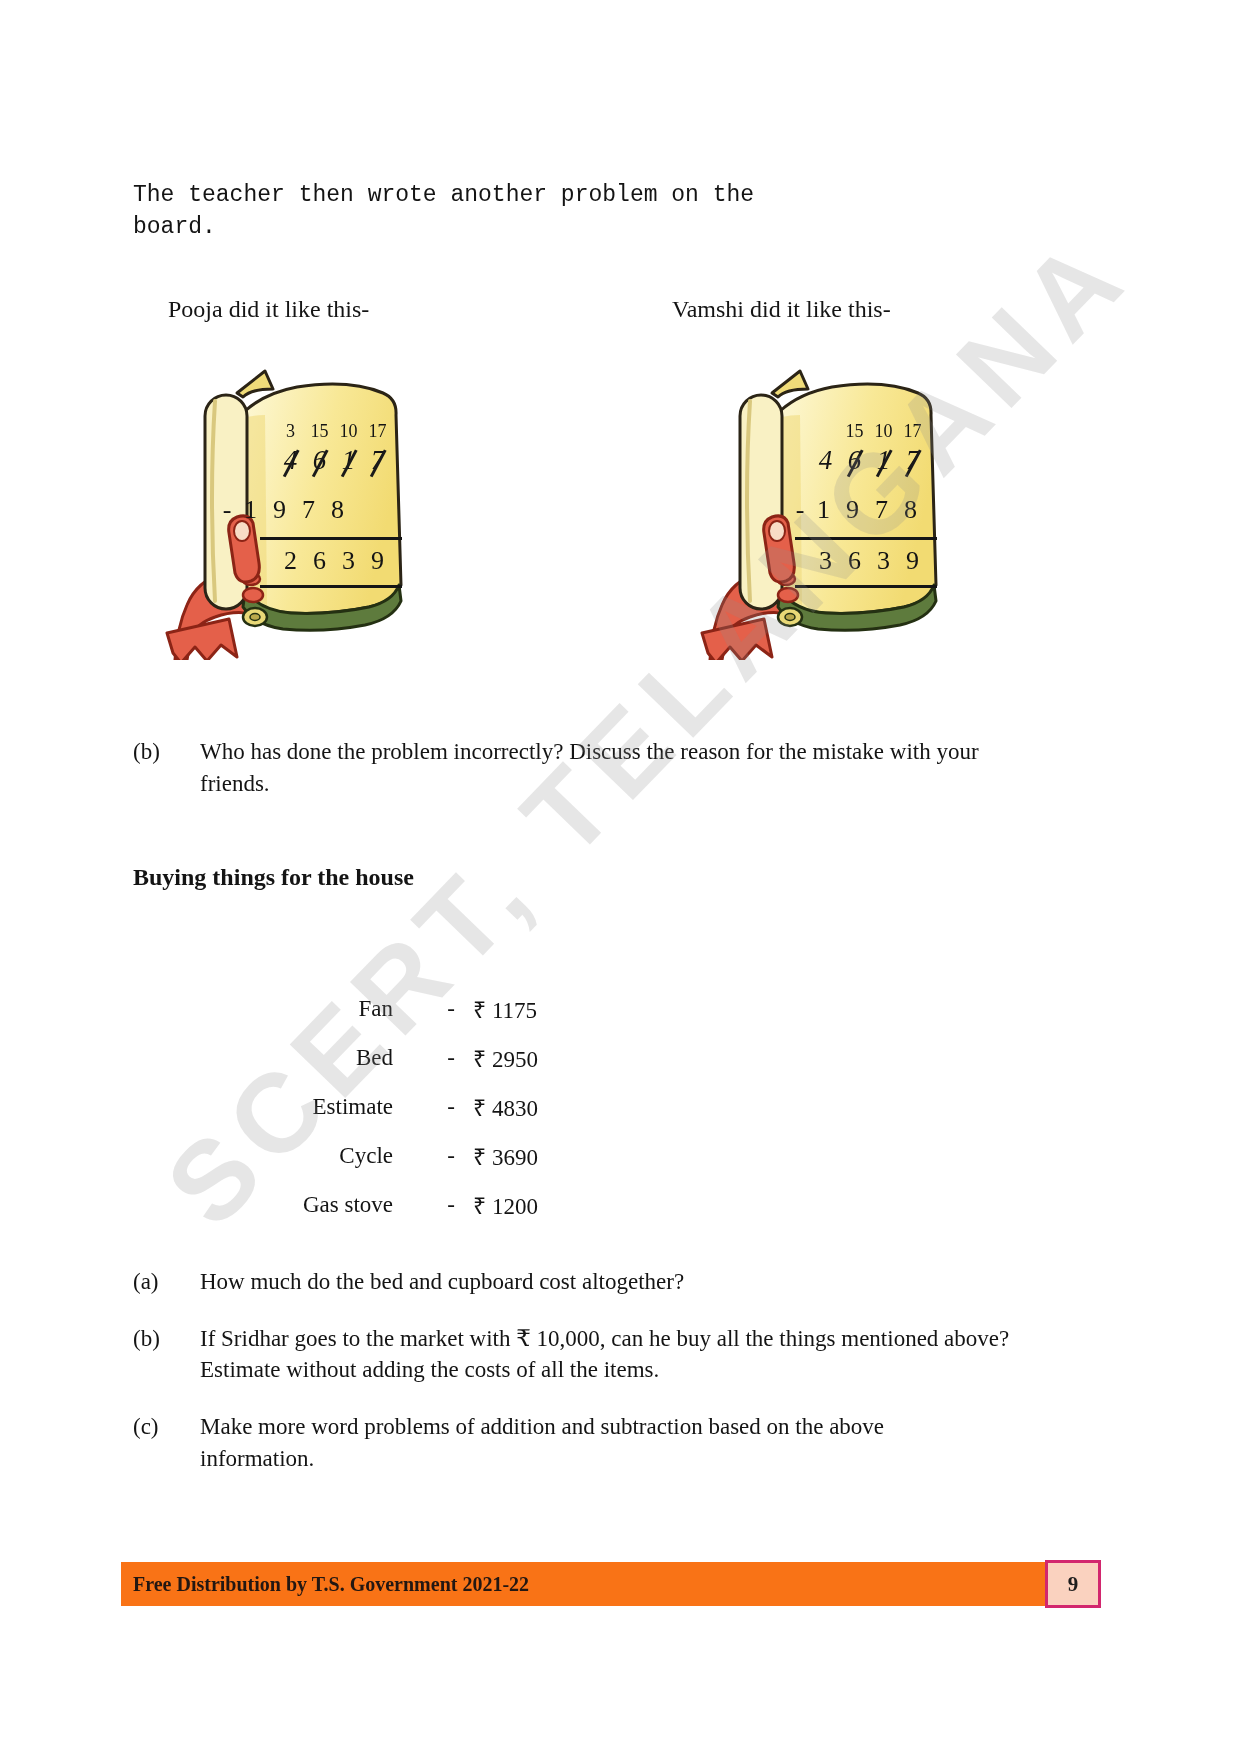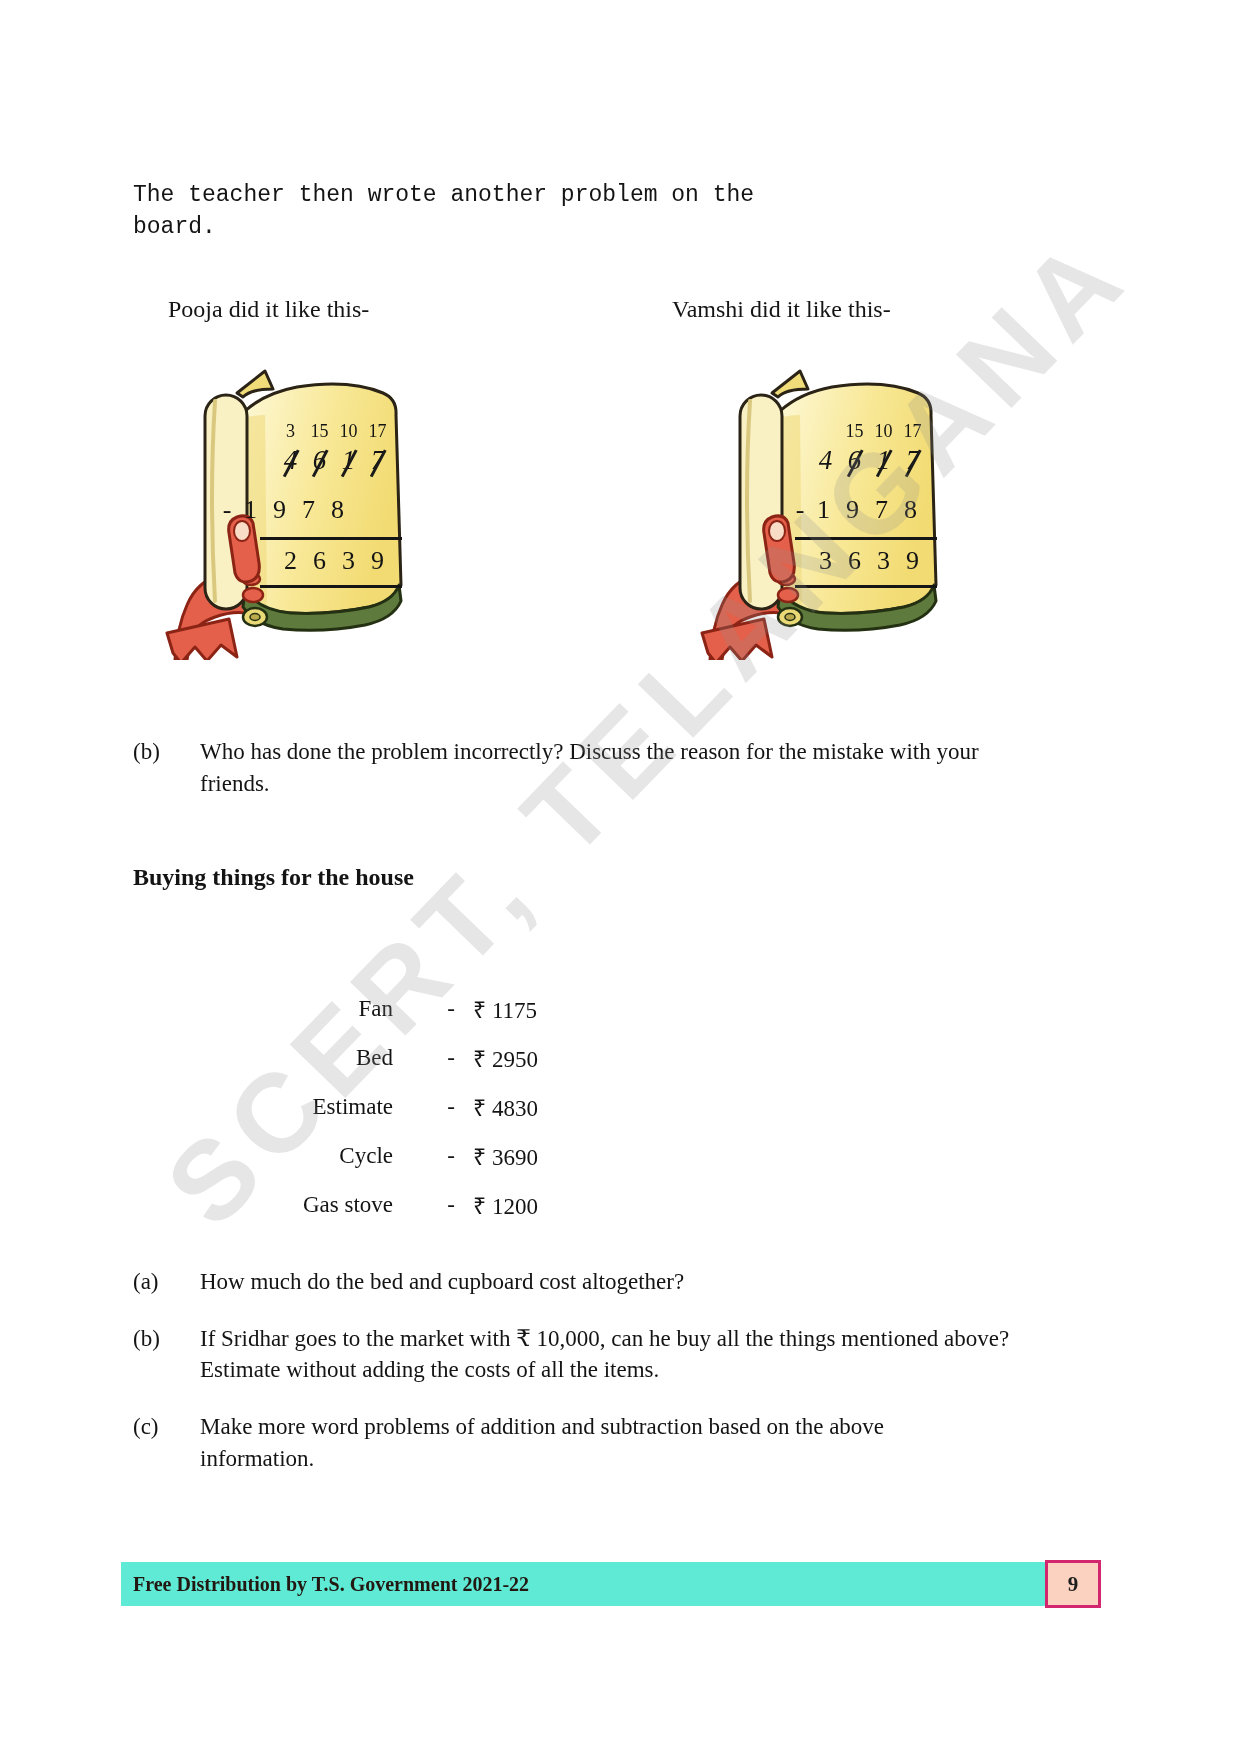--- a/index.html
+++ b/index.html
@@ -68,21 +68,21 @@
   .item-name{width:200px;}
   .item-dash{width:62px;}
   .item-price{font-family:Liberation Serif, serif;margin-left:18px;}
 
   .questions{left:133px;top:1266px;width:975px;}
   .questions .qrow{margin-bottom:25px;}
   .questions .qtext{width:880px;}
   .questions .qrow:nth-child(3) .qtext{width:800px;}
 
   
-  .footer{left:121px;top:1562px;width:978px;height:44px;background:#5eead4;
+  .footer{left:121px;top:1562px;width:978px;height:44px;background:#f97316;
     display:flex;align-items:center;}
   .footer-text{font-weight:bold;font-size:20px;padding-left:12px;color:#231712;}
   .pagebox{position:absolute;right:-2px;top:-2px;bottom:-2px;width:56px;
     background:#FAD2BF;border:3px solid #D2276E;box-sizing:border-box;
     display:flex;align-items:center;justify-content:center;
     font-weight:bold;font-size:21px;color:#1d1d1d;}
 </style>
 </head>
 <body>
 

